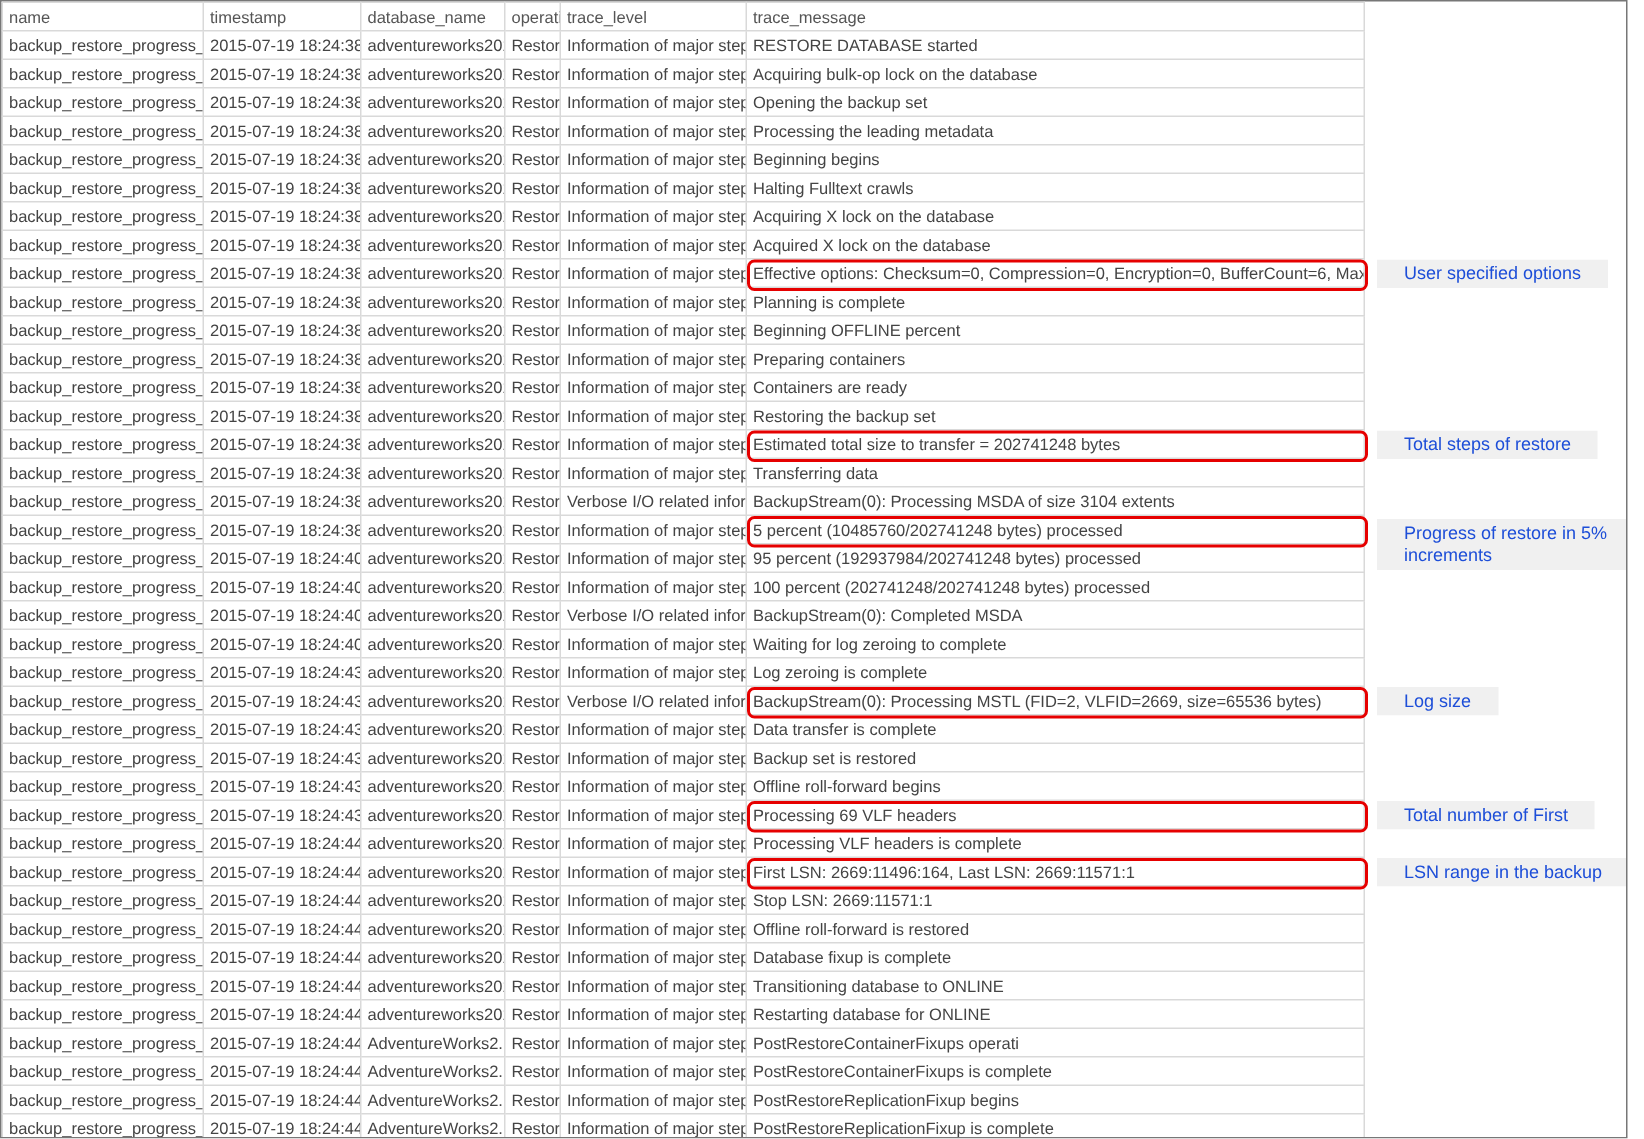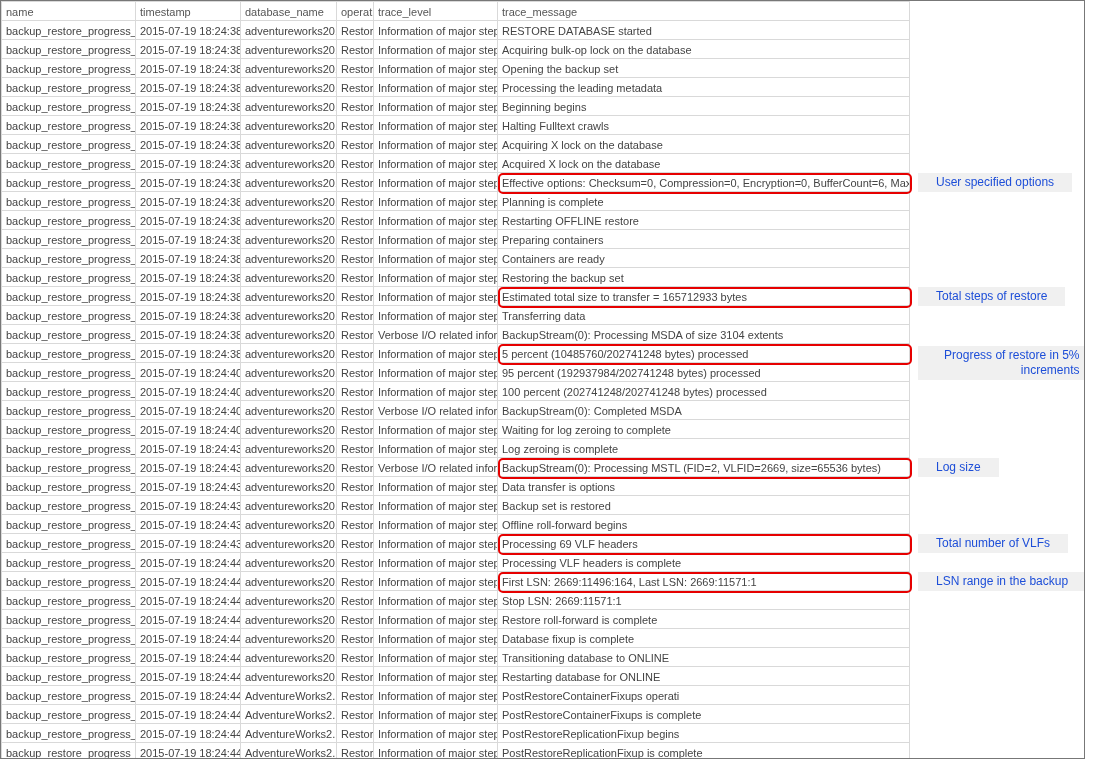--- a/index.html
+++ b/index.html
@@ -61,21 +61,20 @@
     background: #f0f0f0;
     color: #1d4ed8;
     font-size: 12px;
     line-height: 1.25;
     padding: 2px 18px;
     display: inline-block;
     max-width: 172px;
   }
   .callout.twoline {
     white-space: normal;
-    text-align: right;
   }
   .highlight {
     position: absolute;
     border: 2px solid #e60000;
     border-radius: 5px;
     pointer-events: none;
     box-sizing: border-box;
     z-index: 10;
   }
 </style>
@@ -194,21 +193,21 @@
           <td>Information of major steps in ...</td>
           <td>Planning is complete</td>
           <td class="ann-cell"></td>
         </tr>
         <tr>
           <td>backup_restore_progress_trace</td>
           <td>2015-07-19 18:24:38...</td>
           <td>adventureworks2012</td>
           <td>Restore</td>
           <td>Information of major steps in ...</td>
-          <td>Restarting OFFLINE restore</td>
+          <td>Beginning OFFLINE percent</td>
           <td class="ann-cell"></td>
         </tr>
         <tr>
           <td>backup_restore_progress_trace</td>
           <td>2015-07-19 18:24:38...</td>
           <td>adventureworks2012</td>
           <td>Restore</td>
           <td>Information of major steps in ...</td>
           <td>Preparing containers</td>
           <td class="ann-cell"></td>
@@ -230,21 +229,21 @@
           <td>Information of major steps in ...</td>
           <td>Restoring the backup set</td>
           <td class="ann-cell"></td>
         </tr>
         <tr>
           <td>backup_restore_progress_trace</td>
           <td>2015-07-19 18:24:38...</td>
           <td>adventureworks2012</td>
           <td>Restore</td>
           <td>Information of major steps in ...</td>
-          <td>Estimated total size to transfer = 165712933 bytes</td>
+          <td>Estimated total size to transfer = 202741248 bytes</td>
           <td class="ann-cell"><div class="callout">Total steps of restore</div></td>
         </tr>
         <tr>
           <td>backup_restore_progress_trace</td>
           <td>2015-07-19 18:24:38...</td>
           <td>adventureworks2012</td>
           <td>Restore</td>
           <td>Information of major steps in ...</td>
           <td>Transferring data</td>
           <td class="ann-cell"></td>
@@ -319,21 +318,21 @@
           <td>Verbose I/O related informati...</td>
           <td>BackupStream(0): Processing MSTL (FID=2, VLFID=2669, size=65536 bytes)</td>
           <td class="ann-cell"><div class="callout">Log size</div></td>
         </tr>
         <tr>
           <td>backup_restore_progress_trace</td>
           <td>2015-07-19 18:24:43...</td>
           <td>adventureworks2012</td>
           <td>Restore</td>
           <td>Information of major steps in ...</td>
-          <td>Data transfer is options</td>
+          <td>Data transfer is complete</td>
           <td class="ann-cell"></td>
         </tr>
         <tr>
           <td>backup_restore_progress_trace</td>
           <td>2015-07-19 18:24:43...</td>
           <td>adventureworks2012</td>
           <td>Restore</td>
           <td>Information of major steps in ...</td>
           <td>Backup set is restored</td>
           <td class="ann-cell"></td>
@@ -347,21 +346,21 @@
           <td>Offline roll-forward begins</td>
           <td class="ann-cell"></td>
         </tr>
         <tr>
           <td>backup_restore_progress_trace</td>
           <td>2015-07-19 18:24:43...</td>
           <td>adventureworks2012</td>
           <td>Restore</td>
           <td>Information of major steps in ...</td>
           <td>Processing 69 VLF headers</td>
-          <td class="ann-cell"><div class="callout">Total number of VLFs</div></td>
+          <td class="ann-cell"><div class="callout">Total number of First</div></td>
         </tr>
         <tr>
           <td>backup_restore_progress_trace</td>
           <td>2015-07-19 18:24:44...</td>
           <td>adventureworks2012</td>
           <td>Restore</td>
           <td>Information of major steps in ...</td>
           <td>Processing VLF headers is complete</td>
           <td class="ann-cell"></td>
         </tr>
@@ -382,21 +381,21 @@
           <td>Information of major steps in ...</td>
           <td>Stop LSN: 2669:11571:1</td>
           <td class="ann-cell"></td>
         </tr>
         <tr>
           <td>backup_restore_progress_trace</td>
           <td>2015-07-19 18:24:44...</td>
           <td>adventureworks2012</td>
           <td>Restore</td>
           <td>Information of major steps in ...</td>
-          <td>Restore roll-forward is complete</td>
+          <td>Offline roll-forward is restored</td>
           <td class="ann-cell"></td>
         </tr>
         <tr>
           <td>backup_restore_progress_trace</td>
           <td>2015-07-19 18:24:44...</td>
           <td>adventureworks2012</td>
           <td>Restore</td>
           <td>Information of major steps in ...</td>
           <td>Database fixup is complete</td>
           <td class="ann-cell"></td>

